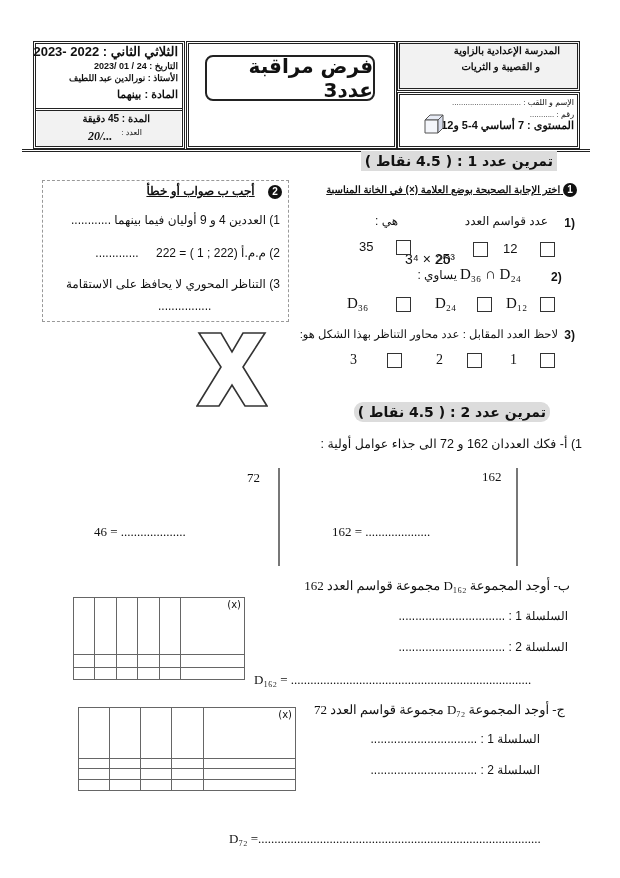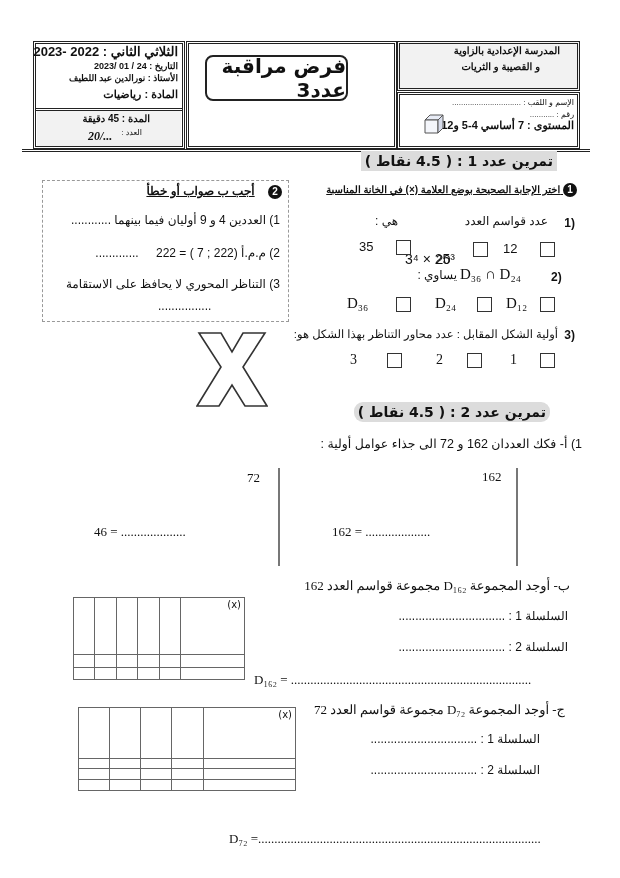--- a/index.html
+++ b/index.html
@@ -7,21 +7,21 @@
   body { position: relative; font-family: "DejaVu Sans", sans-serif; color: #111; }
   .abs { position: absolute; }
   .rtl { direction: rtl; unicode-bidi: plaintext; margin-left: 12px; }
   .serif { font-family: "Liberation Serif", serif; }
   .sans { font-family: "Liberation Sans", sans-serif; }
 
   
   .hbox { position: absolute; border: 3px double #222; background: #fff; }
   .gray { background: #f2f2f2; }
   .title-pill {
-    position: absolute; left: 205px; top: 55px; width: 143px; height: 46px;
+    position: absolute; left: 205px; top: 55px; width: 170px; height: 46px;
     border: 2px solid #222; border-radius: 8px; background: #fff;
     display: flex; align-items: center; justify-content: center;
     font-family: "DejaVu Sans", sans-serif; font-weight: bold; font-size: 20px; direction: rtl;
   }
 
   .ex-title {
     position: absolute; background: #dcdcdc; font-weight: bold; font-size: 14px;
     padding: 2px 4px; direction: rtl; font-family: "DejaVu Sans", sans-serif;
   }
   .num-badge {
@@ -39,21 +39,21 @@
 </head>
 <body>
 
 <div class="hbox" style="left:33px; top:41px; width:152px; height:108px;"></div>
 <div class="abs" style="left:36px; top:108px; width:146px; height:3px; border-top:3px double #222;"></div>
 <div class="abs gray" style="left:37px; top:111px; width:144px; height:35px;"></div>
 
 <div class="txt rtl sans" style="right:442px; top:44px; font-size:13px; font-weight:bold;">الثلاثي الثاني : 2022 -2023</div>
 <div class="txt rtl sans" style="right:442px; top:61px; font-size:9px; font-weight:bold;">التاريخ : 24 / 01 /2023</div>
 <div class="txt rtl sans" style="right:442px; top:73px; font-size:9px; font-weight:bold;">الأستاذ : نورالدين عبد اللطيف</div>
-<div class="txt rtl sans" style="right:442px; top:88px; font-size:11px; font-weight:bold;">المادة : رياضيات</div>
+<div class="txt rtl sans" style="right:442px; top:88px; font-size:11px; font-weight:bold;">المادة : بينهما</div>
 <div class="txt rtl sans" style="right:470px; top:113px; font-size:10px; font-weight:bold;">المدة : 45 دقيقة</div>
 <div class="txt rtl sans" style="right:478px; top:128px; font-size:8px;">العدد :</div>
 <div class="txt serif" style="left:88px; top:129px; font-size:12px; font-weight:bold; font-style:italic;">20/...</div>
 
 <div class="hbox" style="left:186px; top:41px; width:211px; height:108px;"></div>
 <div class="title-pill">فرض مراقبة عدد3</div>
 
 <div class="hbox gray" style="left:397px; top:41px; width:183px; height:50px;"></div>
 <div class="txt rtl sans" style="right:60px; top:45px; font-size:10px; font-weight:bold;">المدرسة الإعدادية بالزاوية</div>
 <div class="txt rtl sans" style="right:80px; top:61px; font-size:10px; font-weight:bold;">و القصيبة و الثريات</div>
@@ -94,21 +94,21 @@
 <div class="txt rtl sans" style="right:163px; top:268px; font-size:12px;">يساوي :</div>
 
 <div class="cb" style="left:540px; top:297px;"></div>
 <div class="txt serif" style="left:506px; top:295px; font-size:15px;">D₁₂</div>
 <div class="cb" style="left:477px; top:297px;"></div>
 <div class="txt serif" style="left:435px; top:295px; font-size:15px;">D₂₄</div>
 <div class="cb" style="left:396px; top:297px;"></div>
 <div class="txt serif" style="left:347px; top:295px; font-size:15px;">D₃₆</div>
 
 <div class="txt rtl sans" style="right:45px; top:328px; font-size:12px; font-weight:bold;">3)</div>
-<div class="txt rtl sans" style="right:62px; top:327px; font-size:11.5px;">أولية الشكل المقابل : عدد محاور التناظر بهذا الشكل هو:</div>
+<div class="txt rtl sans" style="right:62px; top:327px; font-size:11.5px;">لاحظ العدد المقابل : عدد محاور التناظر بهذا الشكل هو:</div>
 
 <div class="cb" style="left:540px; top:353px;"></div>
 <div class="txt serif" style="left:510px; top:352px; font-size:14px;">1</div>
 <div class="cb" style="left:467px; top:353px;"></div>
 <div class="txt serif" style="left:436px; top:352px; font-size:14px;">2</div>
 <div class="cb" style="left:387px; top:353px;"></div>
 <div class="txt serif" style="left:350px; top:352px; font-size:14px;">3</div>
 
 <div class="dotted-box" style="left:42px; top:180px; width:247px; height:142px;"></div>
 <div class="txt rtl sans" style="right:338px; top:184px; font-size:12px; font-weight:bold;">
@@ -116,21 +116,21 @@
   <span style="text-decoration:underline;">أجب ب صواب أو خطأ</span>
 </div>
 
 <div class="txt rtl sans" style="right:340px; top:213px; font-size:12px;">
   <span>1)</span>
   <span>العددين 4 و 9 أوليان فيما بينهما</span>
   <span>............</span>
 </div>
 <div class="txt rtl sans" style="right:340px; top:246px; font-size:12px;">
   <span>2)</span>
-  <span>م.م.أ (222 ; 7 ) = 222</span>
+  <span>م.م.أ (222 ; 1 ) = 222</span>
   <span style="margin-right:14px;">.............</span>
 </div>
 <div class="txt rtl sans" style="right:340px; top:277px; font-size:12px;">
   <span>3)</span>
   <span>التناظر المحوري لا يحافظ على الاستقامة</span>
 </div>
 <div class="txt sans" style="left:158px; top:299px; font-size:12px;">................</div>
 
 <svg class="abs" style="left:196px; top:330px;" width="72" height="80" viewBox="0 0 72 80">
   <polygon points="3,3 25,3 36,22 47,3 69,3 47,37 71,76 49,76 36,55 23,76 1,76 25,37" fill="#fff" stroke="#333" stroke-width="1.6" stroke-linejoin="miter"></polygon>

